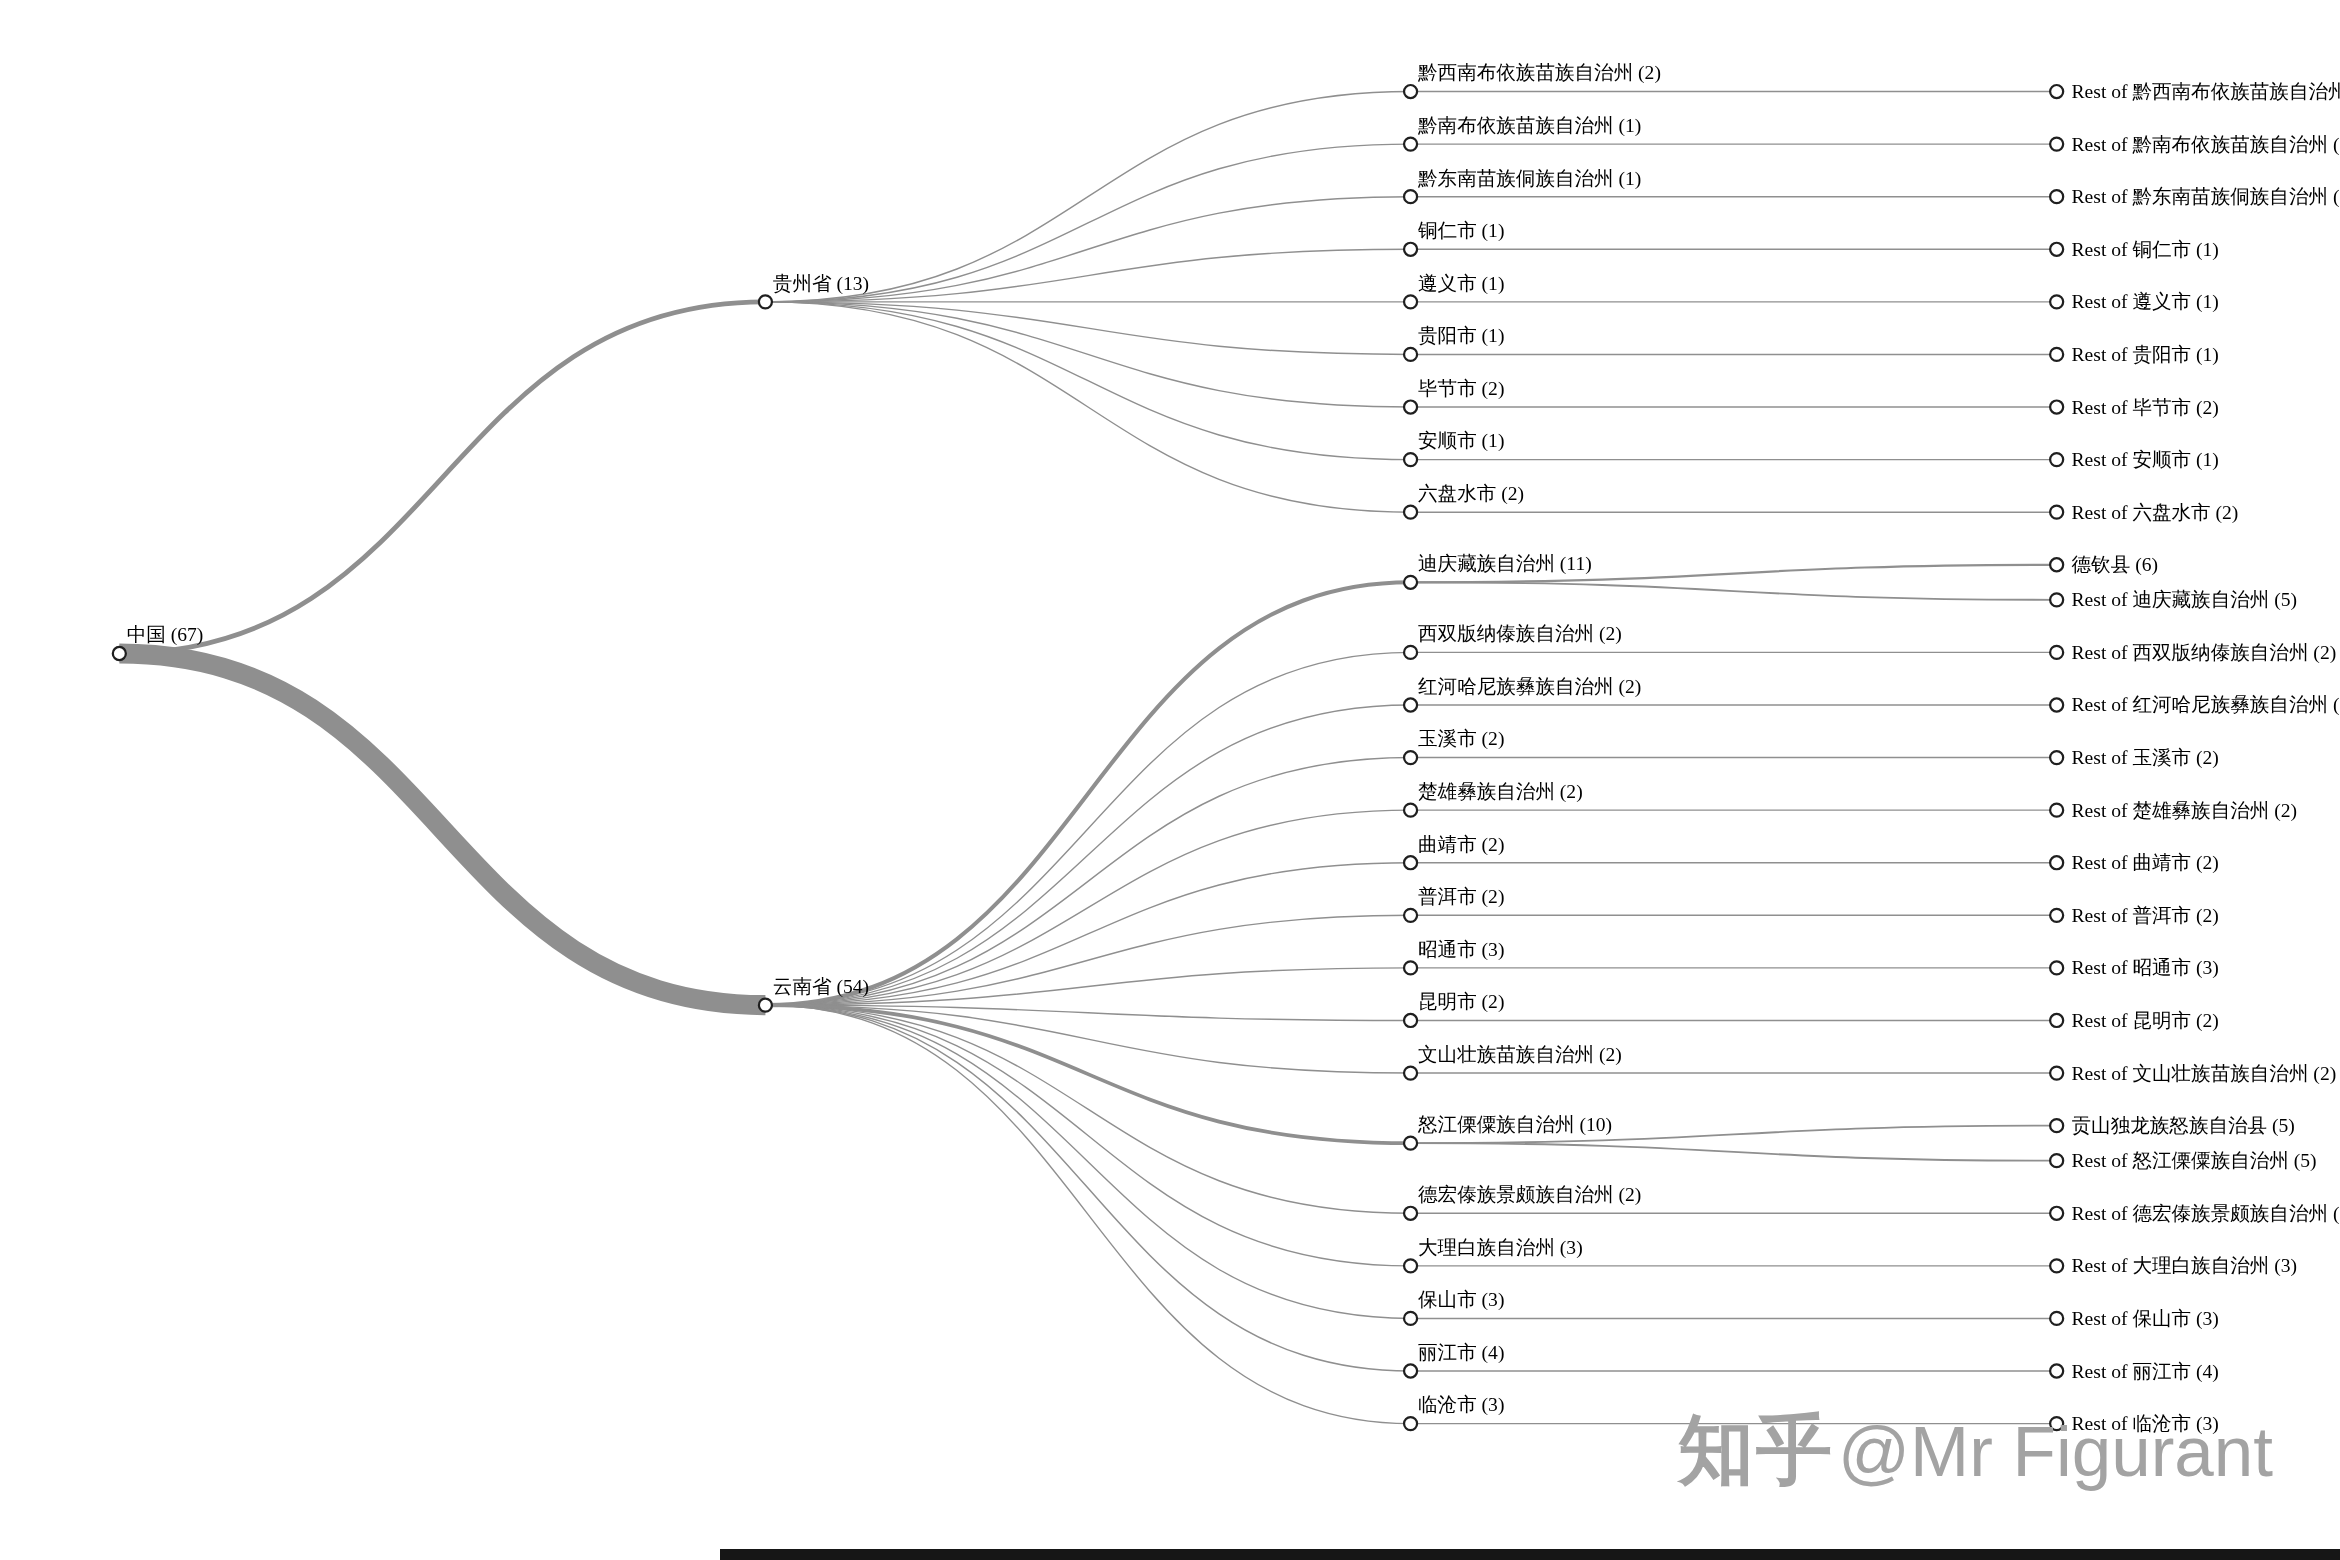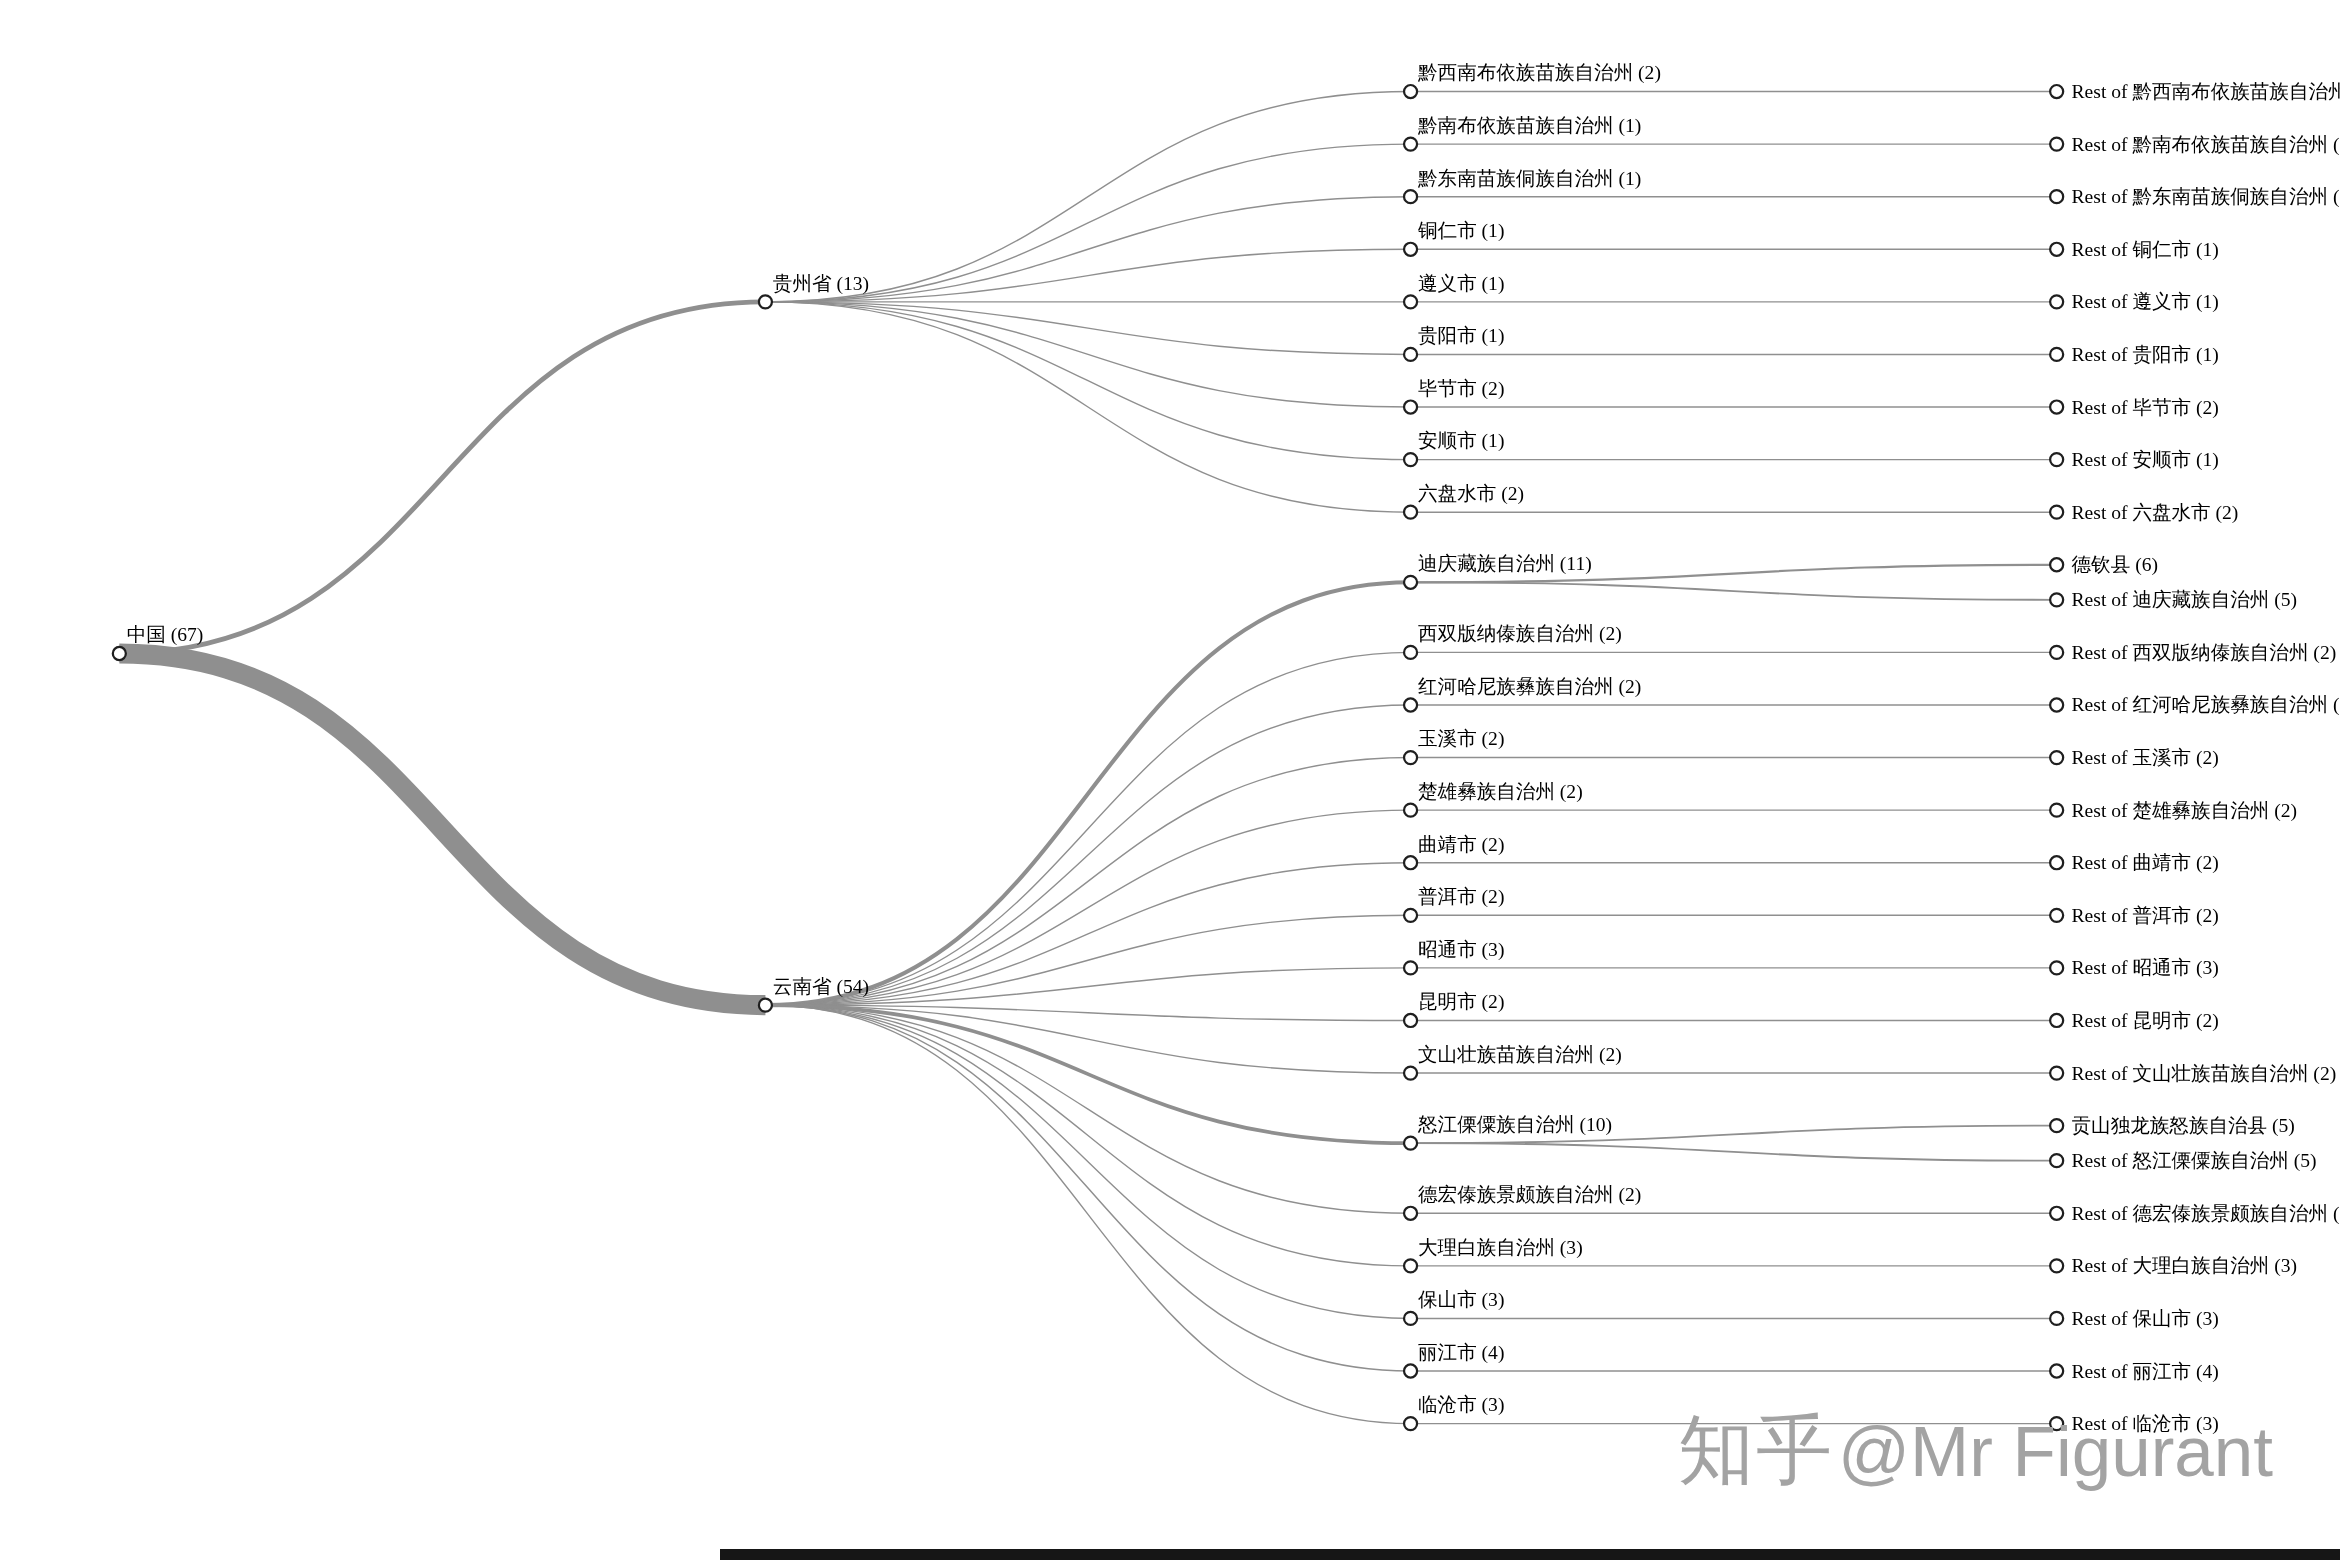--- a/index.html
+++ b/index.html
@@ -29,21 +29,21 @@
     position: absolute;
     left: 1678px;
     top: 1400px;
     white-space: nowrap;
     color: #a3a3a3;
     font-family: "Liberation Sans", "DejaVu Sans", sans-serif;
     user-select: none;
   }
   .watermark .brand {
     font-size: 76px;
-    font-weight: 400;
+    font-weight: 700;
     letter-spacing: 1.9px;
     text-align: right;
   }
   .watermark .handle {
     font-size: 71px;
     font-weight: 500;
     margin-left: 0;
   }
   .bottom-bar {
     position: absolute;

